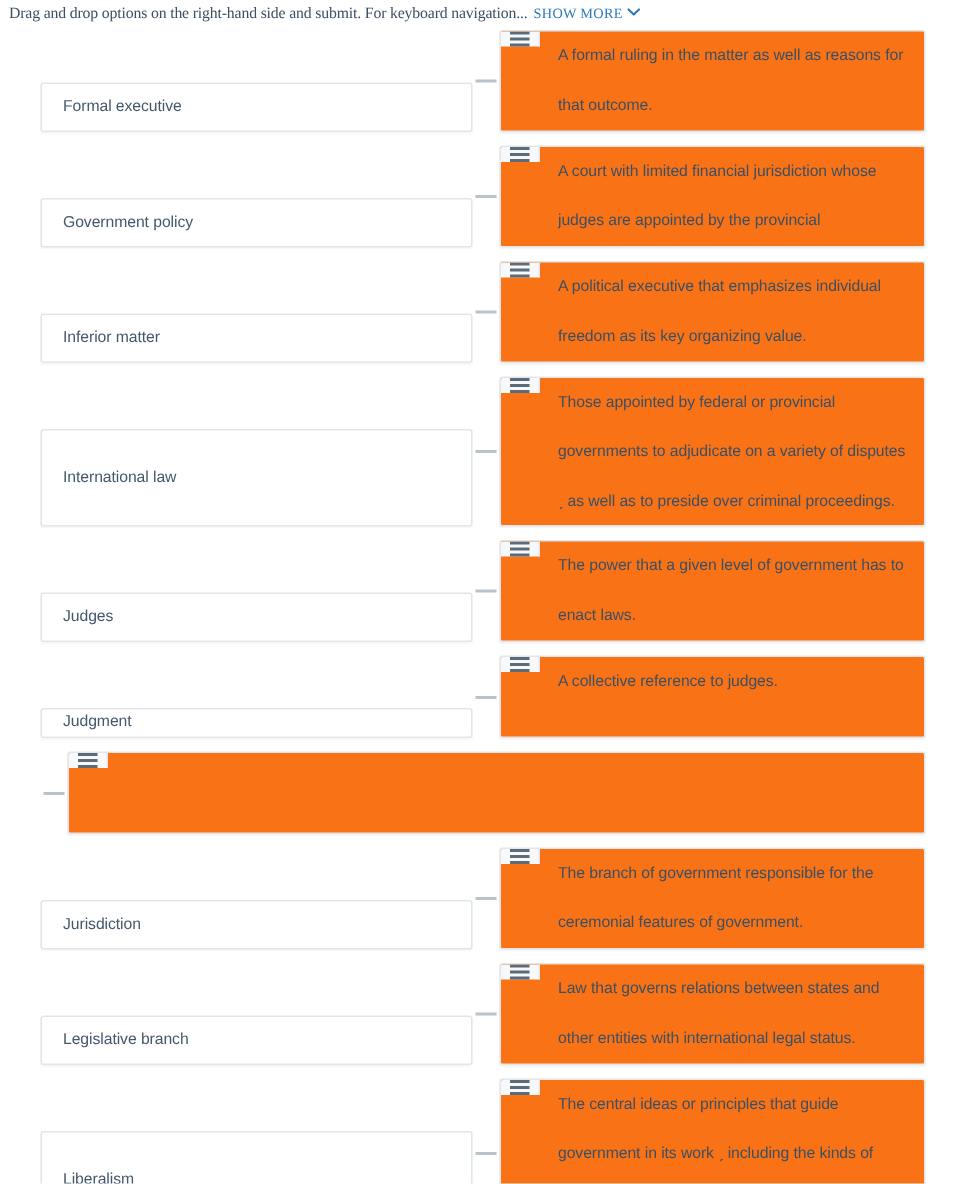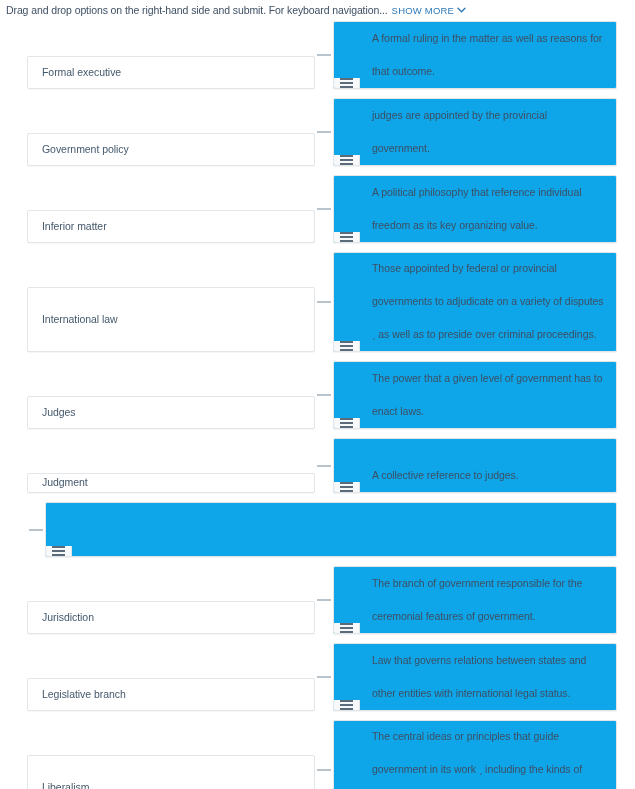--- a/index.html
+++ b/index.html
@@ -12,20 +12,21 @@
     overflow: hidden;
   }
 
   
   .instructions {
     padding: 4px 0 5px 6px;
     font-size: 10.5px;
     color: #3d4f63;
     letter-spacing: -0.1px;
     white-space: nowrap;
+    font-family: Liberation Serif, serif;
   }
   .instructions .txt { display: inline; }
   .show-more {
     display: inline-block;
     color: #2e7ab8;
     font-size: 9.5px;
     letter-spacing: 0.2px;
     margin-left: 4px;
     cursor: pointer;
     vertical-align: baseline;
@@ -78,22 +79,22 @@
   .connector .line {
     width: 14px;
     height: 2px;
     background: #b9c3cc;
   }
 
   
   .def-card {
     flex: 1 1 auto;
     display: flex;
-    align-items: flex-end;
-    background: #0ea5e9;
+    align-items: flex-start;
+    background: #f97316;
     border: 1px solid #e3e6e8;
     border-radius: 2px;
     box-shadow: 0 1px 1px rgba(0,0,0,0.05);
     overflow: hidden;
   }
   .drag-handle {
     flex: 0 0 26px;
     background: #f7f8f9;
     border-right: 1px solid #e3e6e8;
     display: flex;
@@ -189,21 +190,21 @@
       </div>
       <div class="def-card">
         <div class="drag-handle">
           <span class="bars">
             <i></i>
             <i></i>
             <i></i>
           </span>
         </div>
         <div class="def-body">
-          <span class="def-text">A political philosophy that reference individual freedom as its key organizing value.</span>
+          <span class="def-text">A political executive that emphasizes individual freedom as its key organizing value.</span>
         </div>
       </div>
     </div>
     <div class="match-row lines-3">
       <div class="term-card">
         <span class="term-label">International law</span>
       </div>
       <div class="connector">
         <span class="line"></span>
       </div>

